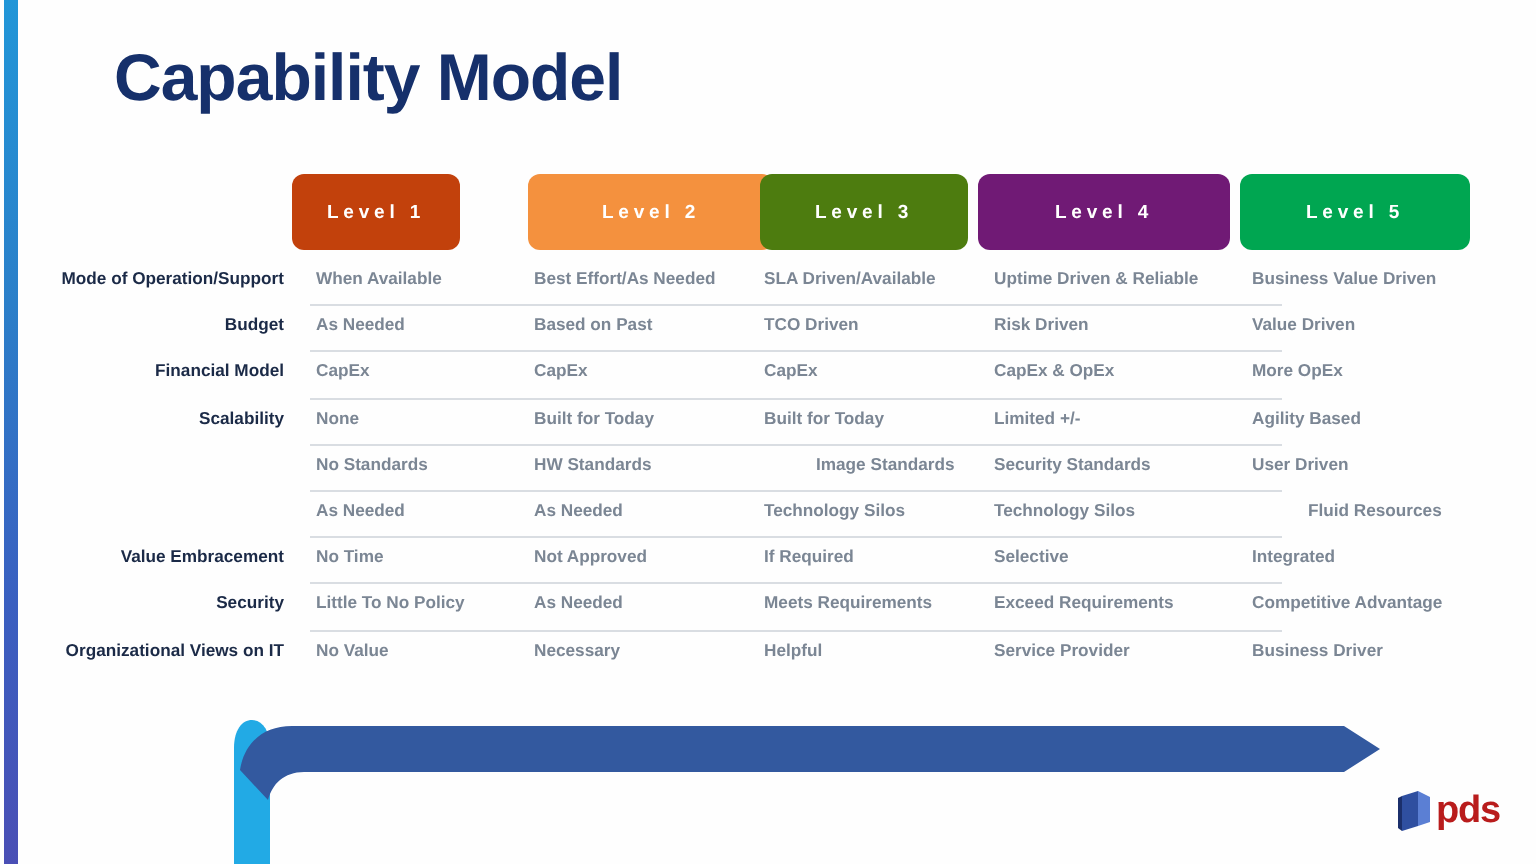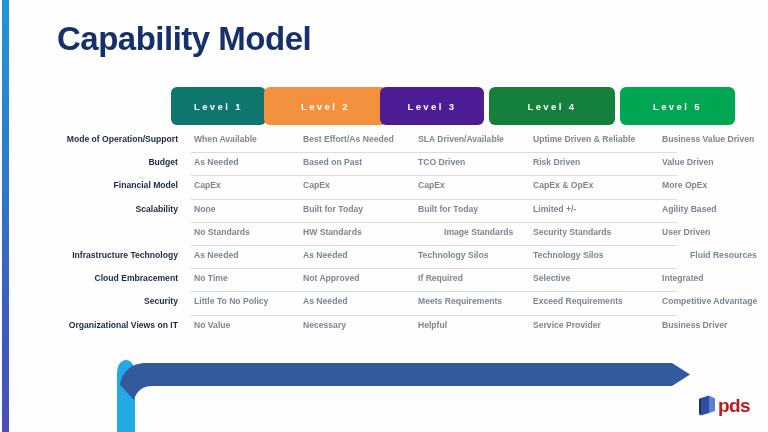--- a/index.html
+++ b/index.html
@@ -56,21 +56,20 @@
     align-items: center;
     justify-content: center;
     text-align: center;
   }
   
   #matrix {
     position: absolute;
     left: 0;
     top: 130px;
     width: 672px;
-    margin-left: 36px;
   }
   .row {
     position: relative;
     height: 23.2px;
   }
   .row .sep {
     position: absolute;
     left: 155px;
     right: 31px;
     bottom: 0;
@@ -127,24 +126,24 @@
 </head>
 <body>
 
 <div id="slide">
 
   <div id="left-bar"></div>
 
   <div id="page-title">Capability Model</div>
 
   <div id="level-headers">
-      <div class="level-badge" style="left: 171px; width: 95px; background: #0f766e;">Level 1</div>
+      <div class="level-badge" style="left: 146px; width: 84px; background: #c2410c;">Level 1</div>
       <div class="level-badge" style="left: 264px; width: 123px; background: rgb(244, 145, 62);">Level 2</div>
-      <div class="level-badge" style="left: 380px; width: 104px; background: #4c1d95;">Level 3</div>
-      <div class="level-badge" style="left: 489px; width: 126px; background: #15803d;">Level 4</div>
+      <div class="level-badge" style="left: 380px; width: 104px; background: #4d7c0f;">Level 3</div>
+      <div class="level-badge" style="left: 489px; width: 126px; background: #701a75;">Level 4</div>
       <div class="level-badge" style="left: 620px; width: 115px; background: rgb(0, 166, 81);">Level 5</div>
     </div>
 
   <div id="matrix">
       <div class="row">
         <div class="row-label">Mode of Operation/Support</div>
         <div class="cell" style="left: 158px;">When Available</div>
         <div class="cell" style="left: 267px;">Best Effort/As Needed</div>
         <div class="cell" style="left: 382px;">SLA Driven/Available</div>
         <div class="cell" style="left: 497px;">Uptime Driven &amp; Reliable</div>
@@ -180,30 +179,29 @@
       </div>
       <div class="row">
         <div class="cell" style="left: 158px;">No Standards</div>
         <div class="cell" style="left: 267px;">HW Standards</div>
         <div class="cell" style="left: 382px; padding-left: 26px;">Image Standards</div>
         <div class="cell" style="left: 497px;">Security Standards</div>
         <div class="cell" style="left: 626px;">User Driven</div>
         <div class="sep"></div>
       </div>
       <div class="row">
-        <div class="row-label">Infrastructure Technology</div>
         <div class="cell" style="left: 158px;">As Needed</div>
         <div class="cell" style="left: 267px;">As Needed</div>
         <div class="cell" style="left: 382px;">Technology Silos</div>
         <div class="cell" style="left: 497px;">Technology Silos</div>
         <div class="cell" style="left: 626px; padding-left: 28px;">Fluid Resources</div>
         <div class="sep"></div>
       </div>
       <div class="row">
-        <div class="row-label">Cloud Embracement</div>
+        <div class="row-label">Value Embracement</div>
         <div class="cell" style="left: 158px;">No Time</div>
         <div class="cell" style="left: 267px;">Not Approved</div>
         <div class="cell" style="left: 382px;">If Required</div>
         <div class="cell" style="left: 497px;">Selective</div>
         <div class="cell" style="left: 626px;">Integrated</div>
         <div class="sep"></div>
       </div>
       <div class="row">
         <div class="row-label">Security</div>
         <div class="cell" style="left: 158px;">Little To No Policy</div>

